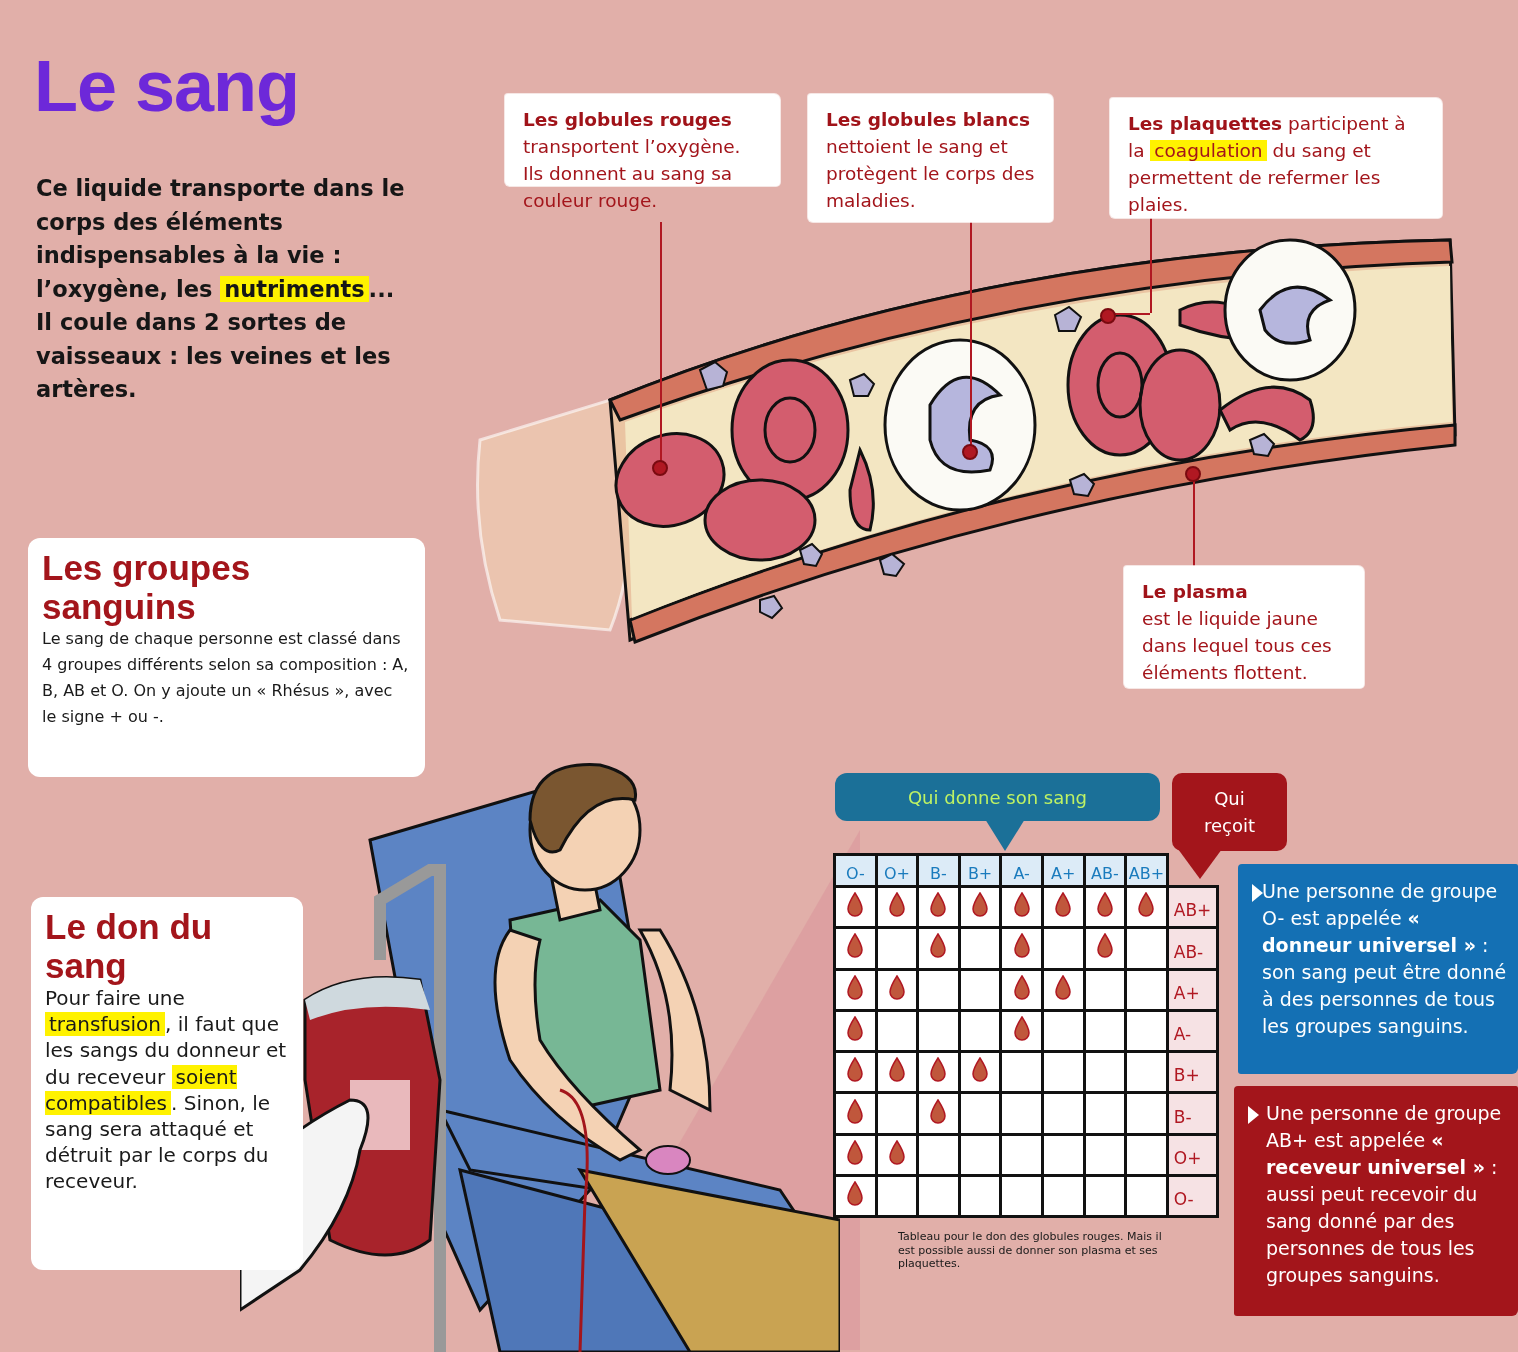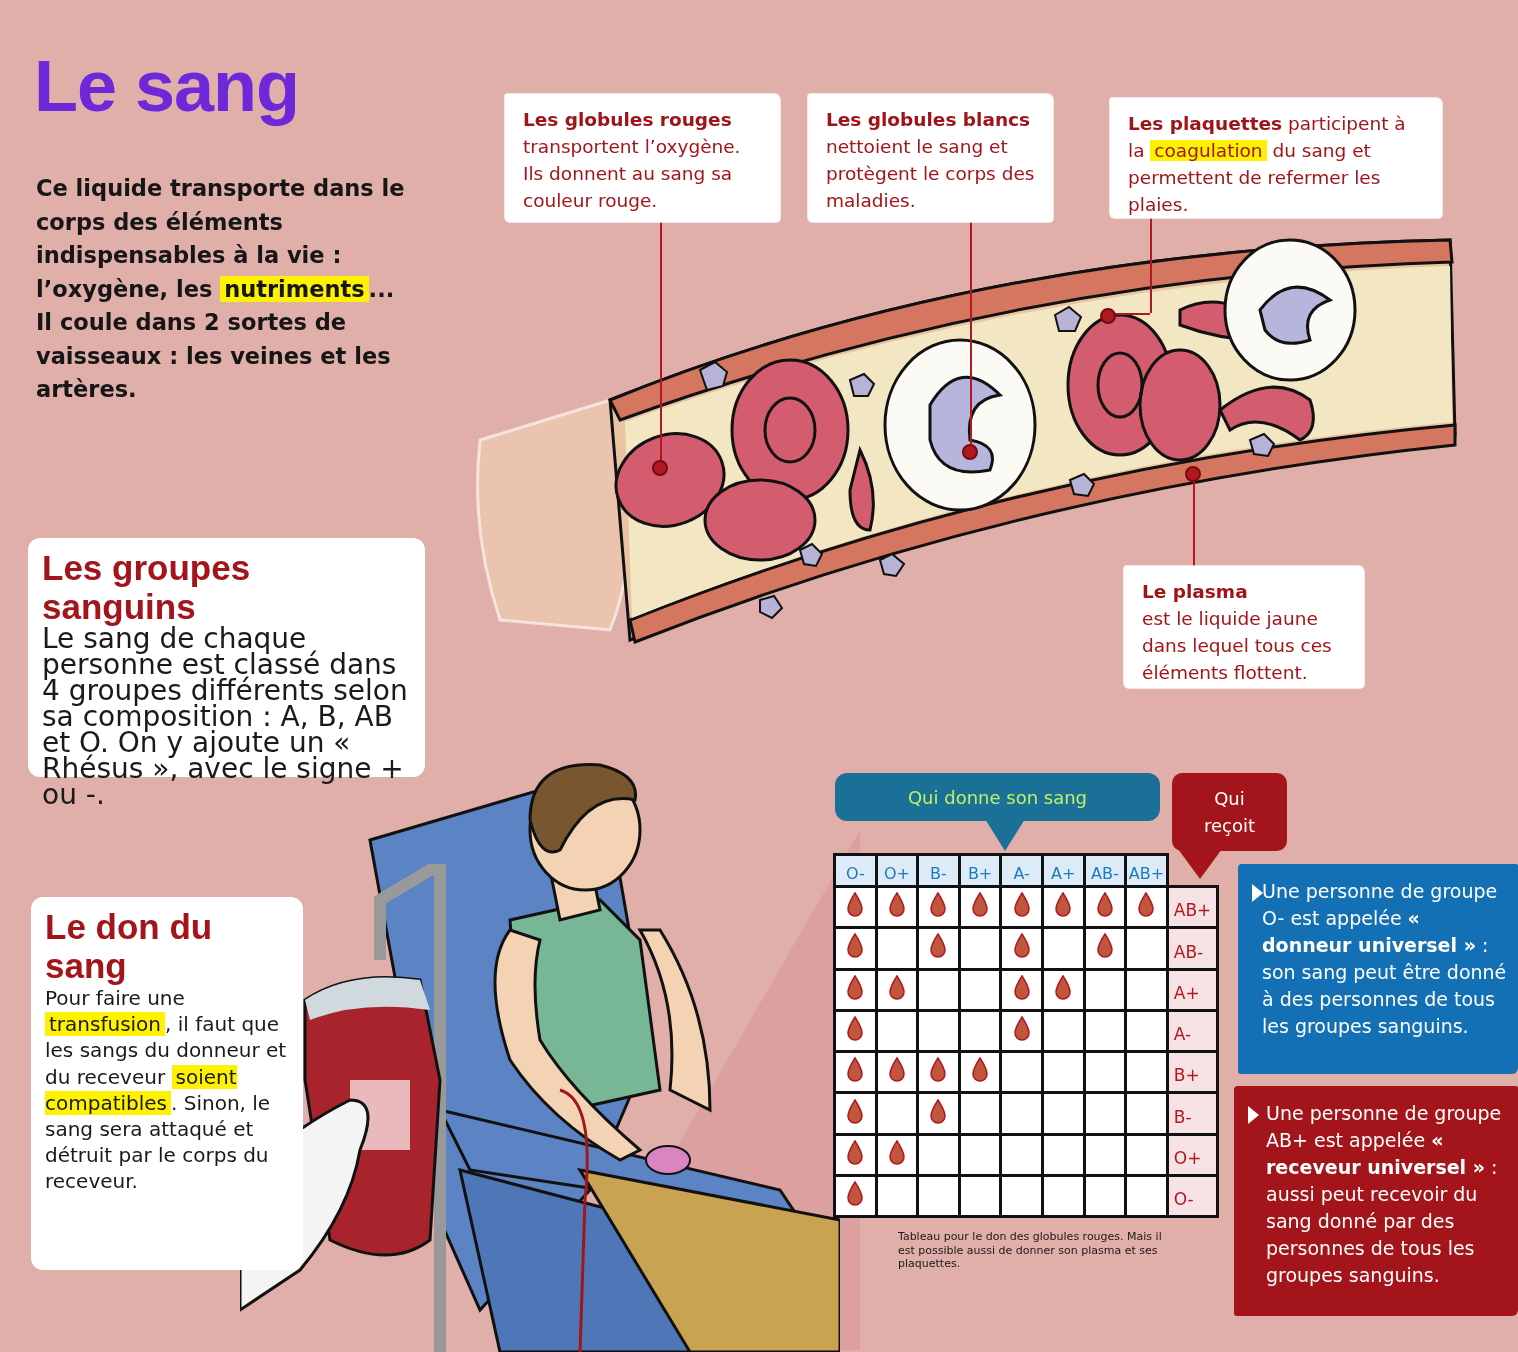--- a/index.html
+++ b/index.html
@@ -33,42 +33,42 @@
     color: #a3151b;
     font-family: "DejaVu Sans", sans-serif;
     font-size: 18.5px; line-height: 27px;
     padding: 12px 16px 14px 18px;
     box-shadow: 0 0 0 1px rgba(255,255,255,0.7);
     border-radius: 3px 6px 4px 5px;
   }
   .callout b { font-weight: bold; color: #a01319; }
   .callout .hl { color: #a3151b; }
 
-  #c-rouges { left: 505px; top: 94px; width: 275px; height: 128px; }
+  #c-rouges { left: 505px; top: 94px; width: 275px; height: 92px; }
   #c-blancs { left: 808px; top: 94px; width: 245px; height: 128px; }
   #c-plaq   { left: 1110px; top: 98px; width: 332px; height: 120px; }
   #c-plasma { left: 1124px; top: 566px; width: 240px; height: 122px; }
 
   
   .lead { background: #b01822; width: 2px; }
   .dot { width: 16px; height: 16px; border-radius: 50%; background: #b01822; border: 2px solid #7a0a10; }
 
   
   .infobox {
     background: #fff; border-radius: 12px;
     padding: 10px 14px;
   }
   .infobox h2 {
     font-family: "Liberation Sans", sans-serif;
     font-weight: bold; color: #a3151b;
     font-size: 35px; line-height: 39px;
   }
   .infobox p {
     font-family: "DejaVu Sans", sans-serif;
-    font-size: 28px; line-height: 26px; color: #1a1a1a;
+    font-size: 16px; line-height: 26px; color: #1a1a1a;
   }
   #groupes { left: 28px; top: 538px; width: 397px; height: 239px; }
   #don { left: 31px; top: 897px; width: 272px; height: 373px; }
   #don p { font-size: 20px; line-height: 26.2px; }
 
   
   #donne-bubble {
     left: 835px; top: 773px; width: 325px; height: 48px;
     background: #1b7098; color: #bef264; border-radius: 12px;
     display: flex; align-items: center; justify-content: center;

